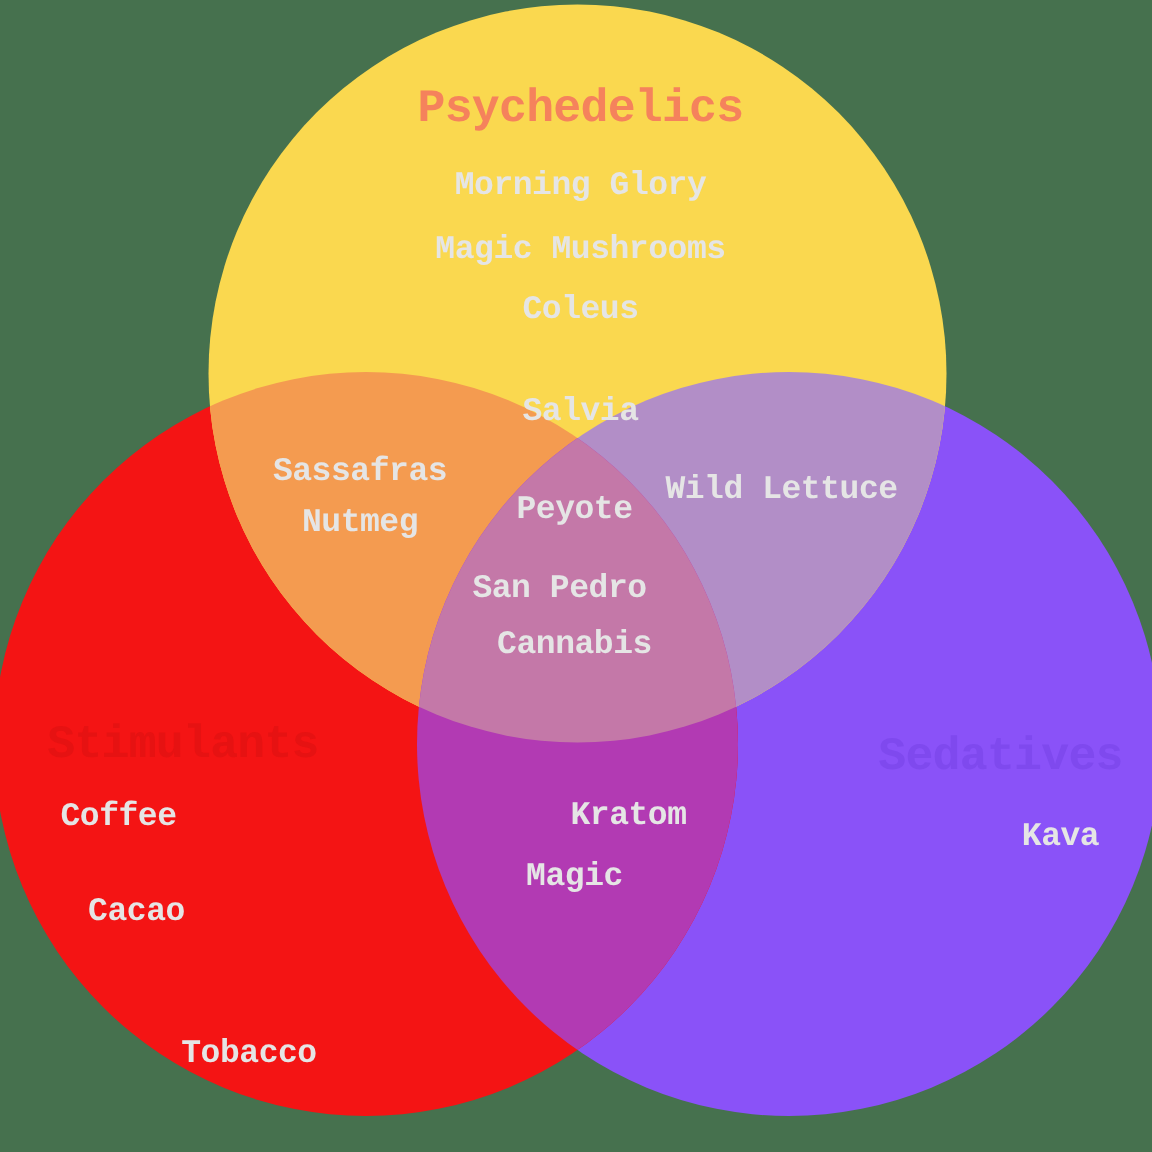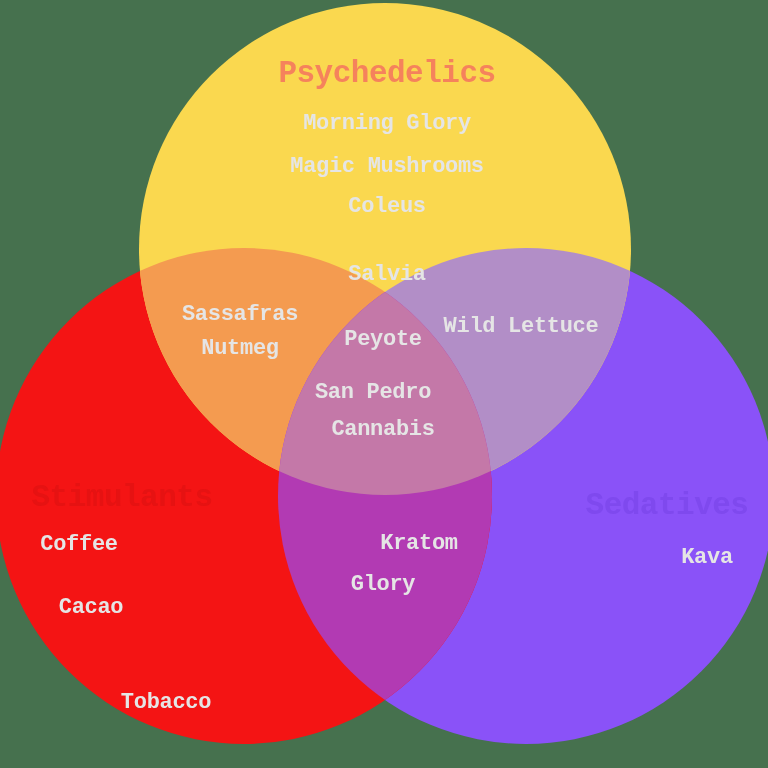--- a/index.html
+++ b/index.html
@@ -82,18 +82,18 @@
   <div class="label" style="left:383px; top:340px;">Peyote</div>
   <div class="label" style="left:373px; top:393px;text-align:center;">San Pedro</div>
   <div class="label" style="left:383px; top:430px;">Cannabis</div>
 
   <div class="label set-title title-stimulants" style="left:122px; top:497px;">Stimulants</div>
   <div class="label" style="left:79px; top:545px;">Coffee</div>
   <div class="label" style="left:91px; top:608px;">Cacao</div>
   <div class="label" style="left:166px; top:669px;margin-top:34px;">Tobacco</div>
 
   <div class="label" style="left:383px; top:544px;margin-left:36px;">Kratom</div>
-  <div class="label" style="left:383px; top:585px;">Glory</div>
+  <div class="label" style="left:383px; top:585px;">Magic</div>
 
   <div class="label set-title title-sedatives" style="left:667px; top:505px;">Sedatives</div>
   <div class="label" style="left:707px; top:558px;">Kava</div>
 
 </div>
 
 </body></html>

